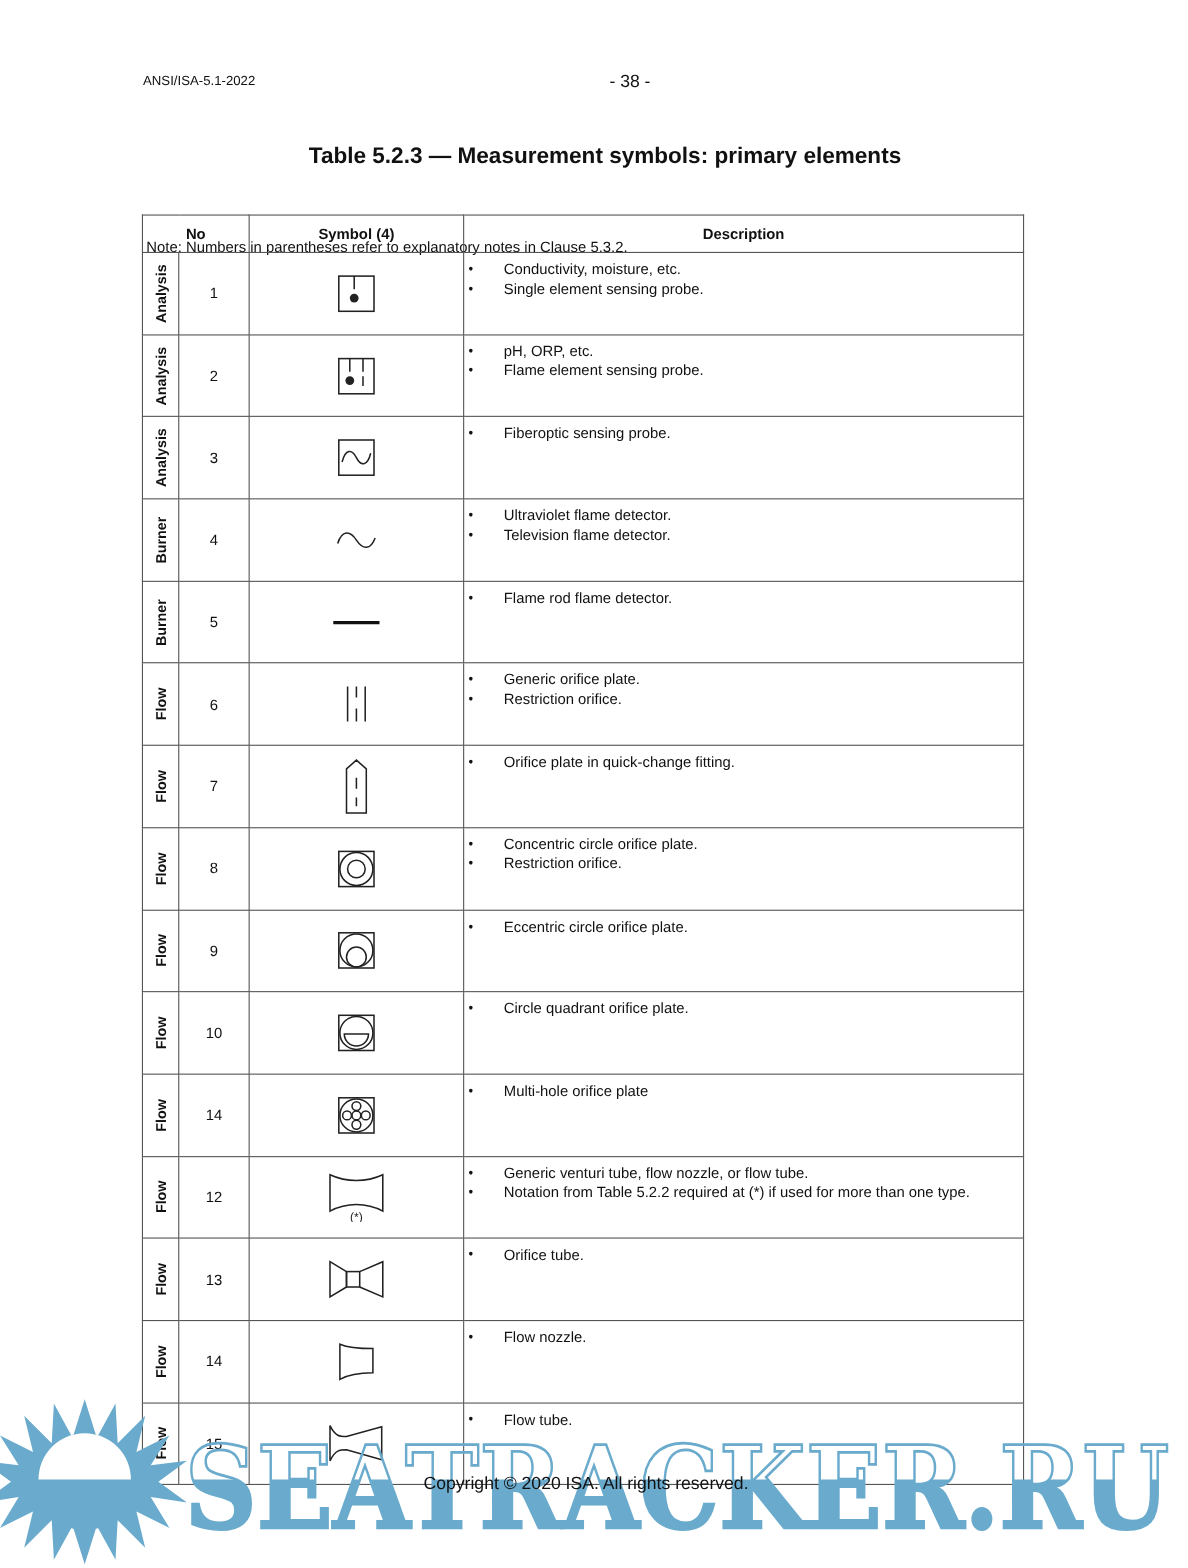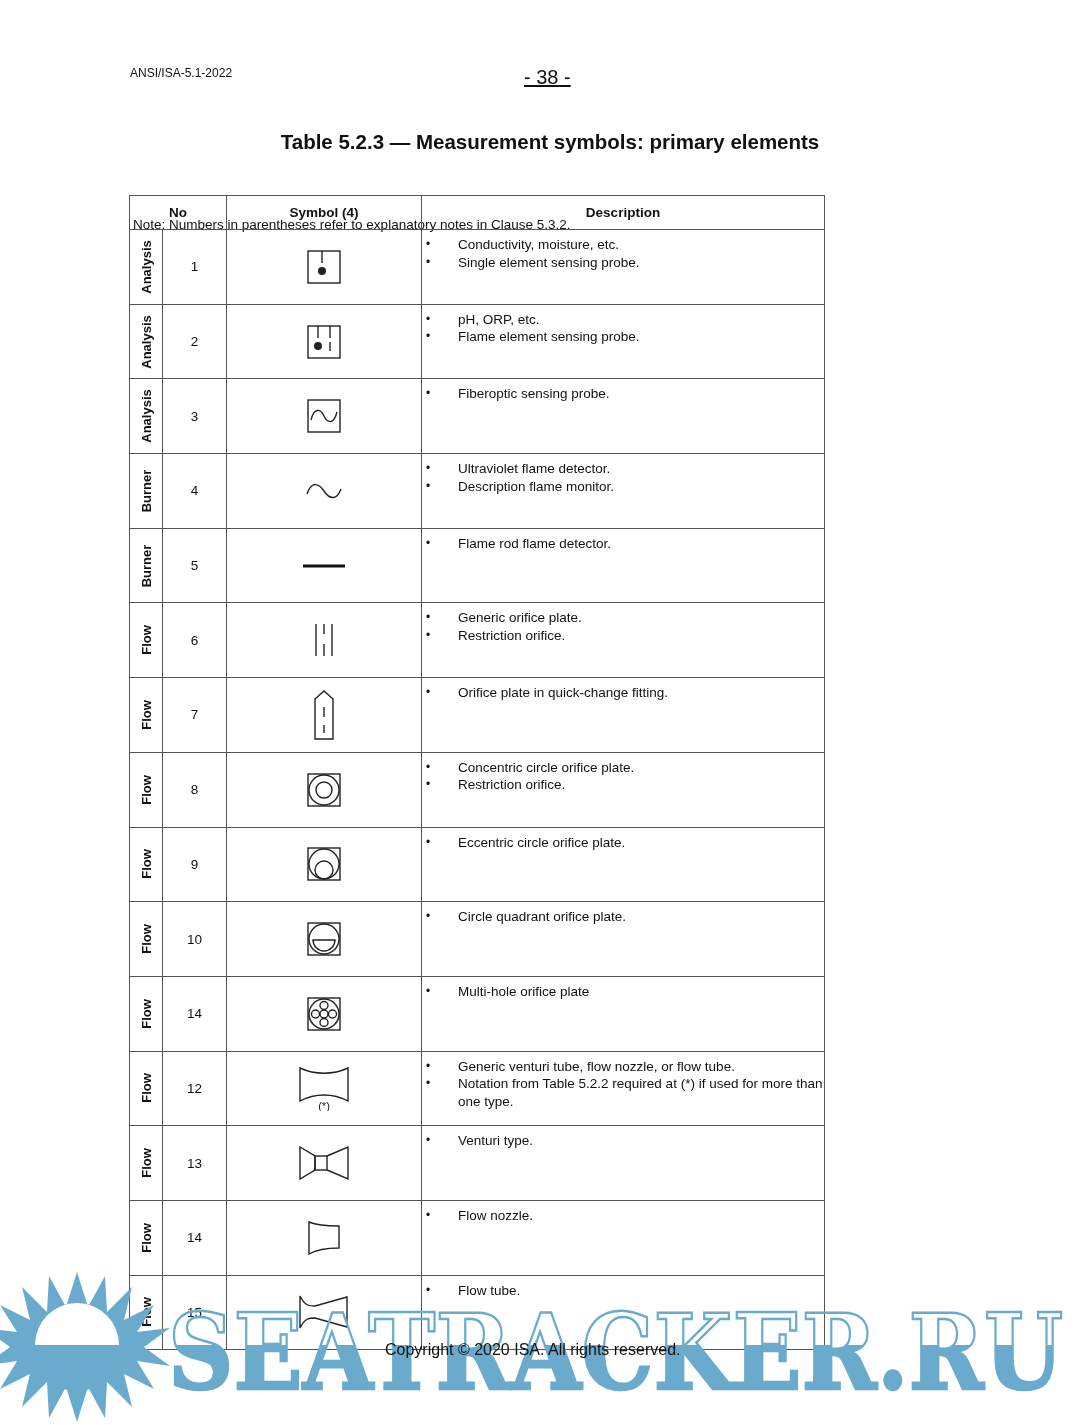--- a/index.html
+++ b/index.html
@@ -1,23 +1,23 @@
 <!DOCTYPE html>
 <html><head>
 <meta charset="utf-8">
 <style>
   html, body { margin:0; padding:0; background:#fff; }
   body { width:1080px; height:1425px; position:relative; overflow:hidden;
          font-family:"Liberation Sans", sans-serif; color:#111; }
   .hdr-left { position:absolute; left:130px; top:66px; font-size:12px; }
-  .hdr-page { position:absolute; left:524px; top:66px; font-size:20px;text-decoration:underline; }
+  .hdr-page { position:absolute; left:554px; top:66px; font-size:16px; }
   .title { position:absolute; left:0; width:1100px; top:130px; text-align:center;
            font-size:20.5px; font-weight:bold; }
   .note { position:absolute; left:133px; top:178px; font-size:13.5px;margin-top:39px; }
-  table.sym { position:absolute; left:129px; top:195px; width:696px;
+  table.sym { position:absolute; left:129px; top:195px; width:802px;
               border-collapse:collapse; table-layout:fixed; }
   table.sym td, table.sym th { border:1px solid #555; padding:0; }
   table.sym th { height:33px; font-size:13.5px; font-weight:bold; }
   table.sym tr.row td { height:67.7px; }
   .cat { position:relative; }
   .cat span { position:absolute; left:50%; top:50%;
               transform:translate(-50%,-50%) rotate(-90deg);
               font-weight:bold; font-size:13px; white-space:nowrap; }
   .no { text-align:center; font-size:13.5px; }
   .symcell { text-align:center; vertical-align:middle; }
@@ -110,21 +110,21 @@
     <td class="cat">
           <span>Burner</span>
         </td>
     <td class="no">4</td>
     <td class="symcell"><span><svg width="40" height="24" viewBox="0 0 40 24">
               <path d="M3,15 C7,3 14,3 20,12 C26,21 33,21 37,10" stroke="#222" stroke-width="1.4" fill="none"></path>
             </svg></span></td>
     <td class="desc">
           <ul>
             <li>Ultraviolet flame detector.</li>
-            <li>Description flame monitor.</li>
+            <li>Television flame detector.</li>
           </ul>
         </td>
   </tr>
 
   <tr class="row">
     <td class="cat">
           <span>Burner</span>
         </td>
     <td class="no">5</td>
     <td class="symcell"><span><svg width="46" height="10" viewBox="0 0 46 10">
@@ -268,21 +268,21 @@
           <span>Flow</span>
         </td>
     <td class="no">13</td>
     <td class="symcell"><span><svg width="54" height="36" viewBox="0 0 54 36">
               <path d="M3,2 L18,11 L18,25 L3,34 Z" stroke="#222" stroke-width="1.4" fill="none"></path>
               <rect x="18" y="11" width="12" height="14" stroke="#222" stroke-width="1.4" fill="none"></rect>
               <path d="M30,11 L51,2 L51,34 L30,25" stroke="#222" stroke-width="1.4" fill="none"></path>
             </svg></span></td>
     <td class="desc">
           <ul>
-            <li>Venturi type.</li>
+            <li>Orifice tube.</li>
           </ul>
         </td>
   </tr>
 
   <tr class="row">
     <td class="cat">
           <span>Flow</span>
         </td>
     <td class="no">14</td>
     <td class="symcell"><span><svg width="36" height="36" viewBox="0 0 36 36">

